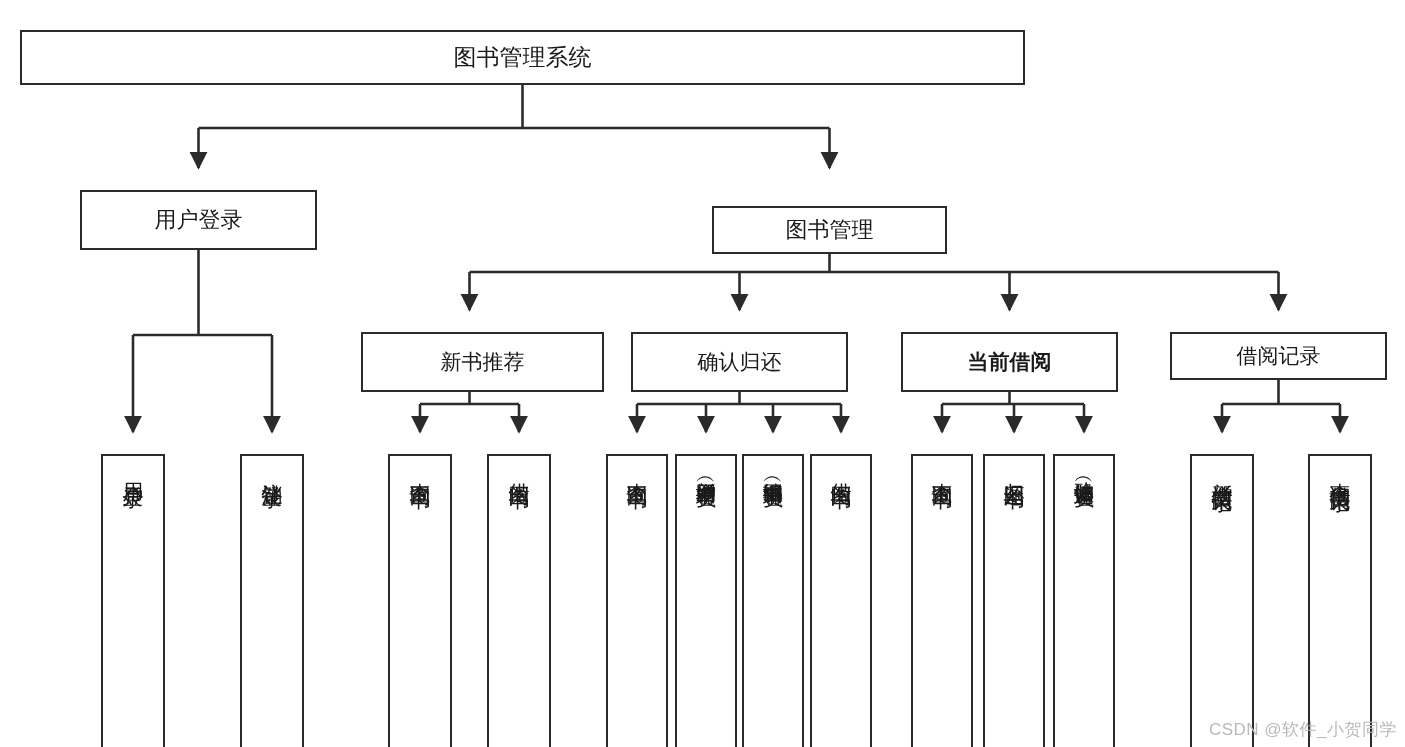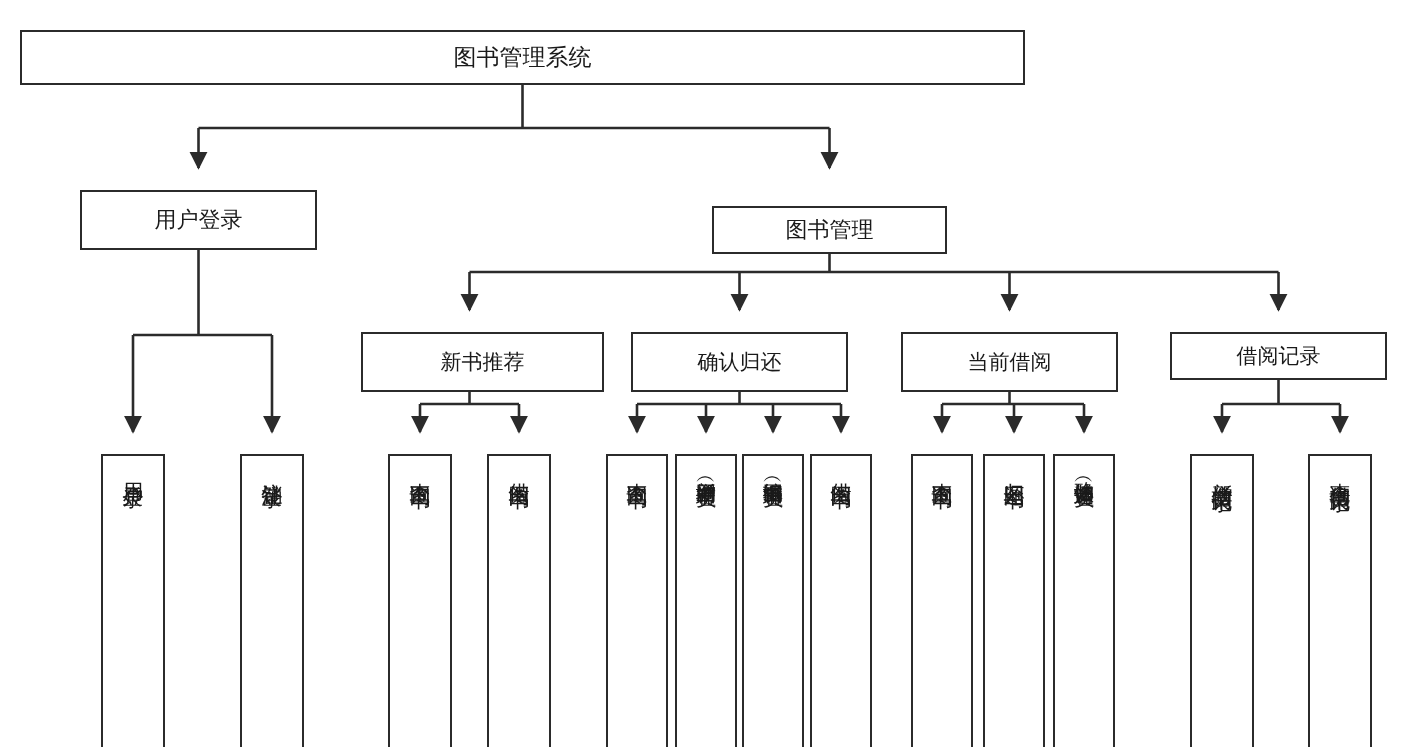--- a/index.html
+++ b/index.html
@@ -130,21 +130,21 @@
       </div>
       <div class="node node-l2" style="left: 712px; top: 188px; width: 235px; height: 48px;">
         <span class="label">图书管理</span>
       </div>
       <div class="node node-l3" style="left: 361px; top: 314px; width: 243px; height: 60px;">
         <span class="label">新书推荐</span>
       </div>
       <div class="node node-l3" style="left: 631px; top: 314px; width: 217px; height: 60px;">
         <span class="label">确认归还</span>
       </div>
-      <div class="node node-l3" style="left: 901px; top: 314px; width: 217px; height: 60px;">
+      <div class="node node-l3" style="left: 901px; top: 314px; width: 217px; height: 60px; font-weight: bold;">
         <span class="label">当前借阅</span>
       </div>
       <div class="node node-l3" style="left: 1170px; top: 314px; width: 217px; height: 48px;">
         <span class="label">借阅记录</span>
       </div>
       <div class="node node-leaf" style="left: 101px; top: 436px; width: 64px; height: 299px;">
         <span class="label">用户登录</span>
       </div>
       <div class="node node-leaf" style="left: 240px; top: 436px; width: 64px; height: 299px;">
         <span class="label">注销登录</span>
@@ -177,13 +177,14 @@
         <span class="label">确认归还（管理员）</span>
       </div>
       <div class="node node-leaf" style="left: 1190px; top: 436px; width: 64px; height: 299px;">
         <span class="label">新增借阅记录</span>
       </div>
       <div class="node node-leaf" style="left: 1308px; top: 436px; width: 64px; height: 299px;">
         <span class="label">查询借阅记录</span>
       </div>
     </div>
 
+  <div class="watermark">CSDN @软件_小贺同学</div>
 </div>
 
 </body></html>

